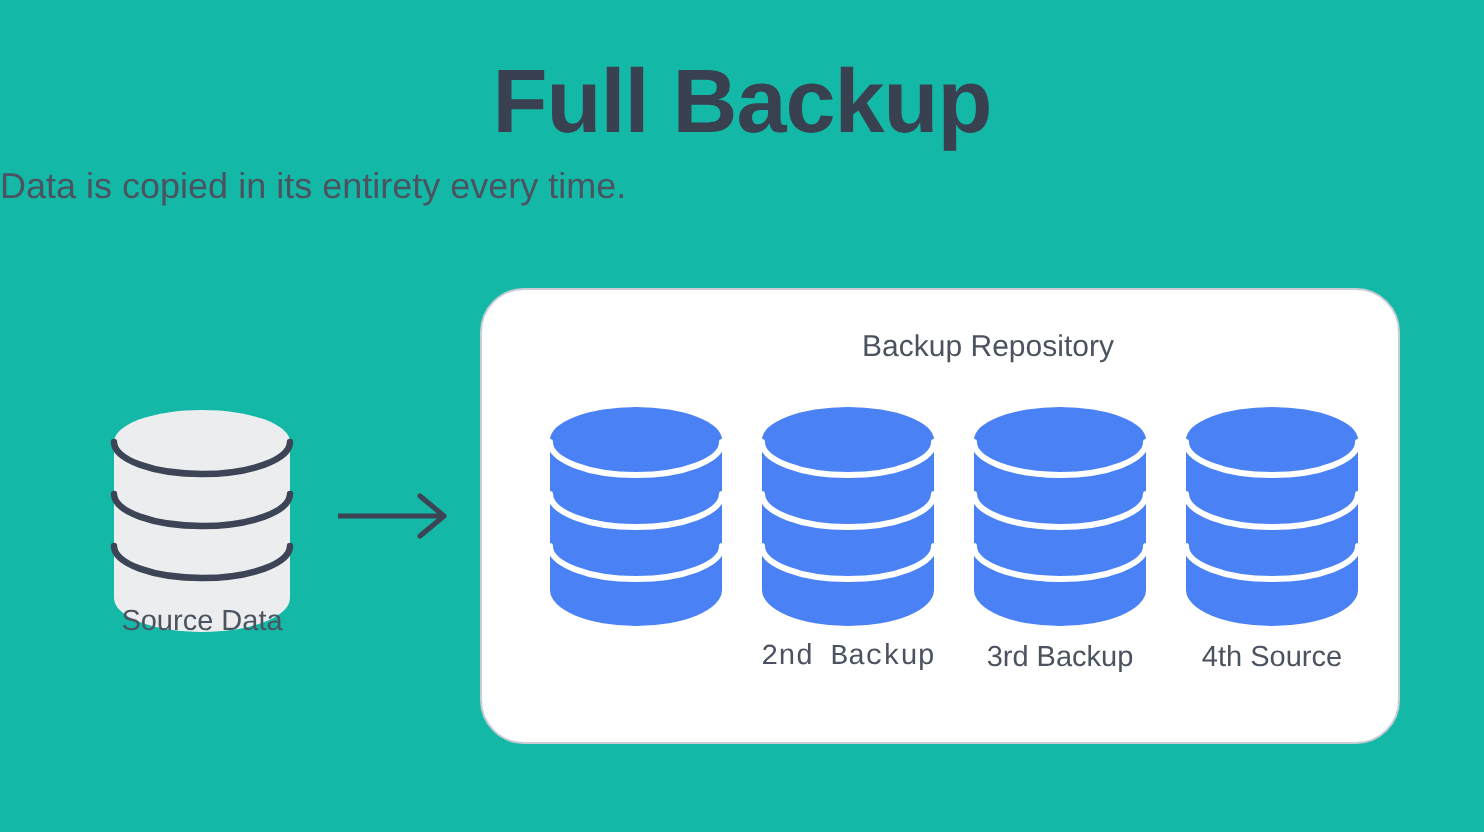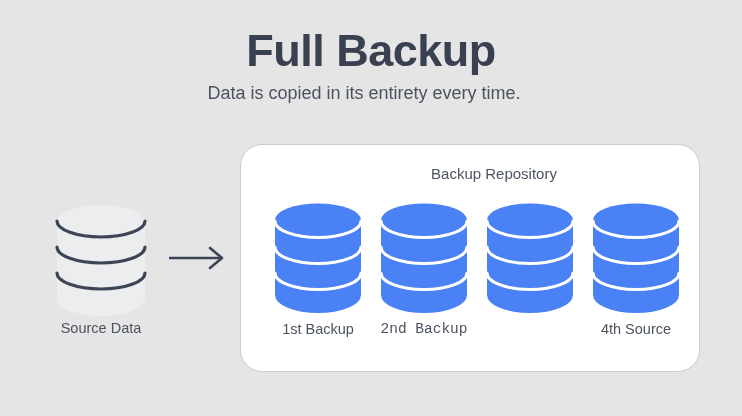--- a/index.html
+++ b/index.html
@@ -7,21 +7,21 @@
     padding: 0;
     background: #ffffff;
   }
   body {
     font-family: "Liberation Sans", sans-serif;
   }
   #canvas {
     position: relative;
     width: 742px;
     height: 416px;
-    background: #e5e5e5;
+    background: #14b8a6;
     overflow: hidden;
   }
 
   
   .title {
     position: absolute;
     left: 0;
     top: 27px;
     width: 742px;
     text-align: center;
@@ -30,21 +30,21 @@
     letter-spacing: -0.5px;
     color: #39404f;
     line-height: 1.05;
     white-space: nowrap;
   }
   .subtitle {
     position: absolute;
     left: 0;
     top: 83px;
     width: 728px;
-    text-align: center;
+    text-align: left;
     font-size: 18px;
     font-weight: normal;
     color: #4c5360;
     line-height: 1.2;
     white-space: nowrap;
   }
 
   
   .repo-panel {
     position: absolute;
@@ -103,39 +103,38 @@
 
   <div class="cyl" style="left:55px; top:204px;">
     <svg width="92" height="112" viewBox="0 0 92 112" xmlns="http://www.w3.org/2000/svg">
       <path d="M2,17 L2,95 A44,17 0 0 0 90,95 L90,17 Z" fill="#ecedee"></path>
       <ellipse cx="46" cy="17" rx="44" ry="16" fill="#ecedee"></ellipse>
       <path d="M2,17 A44,16 0 0 0 90,17" fill="none" stroke="#3d4455" stroke-width="3.2" stroke-linecap="round"></path>
       <path d="M2,43 A44,16 0 0 0 90,43" fill="none" stroke="#3d4455" stroke-width="3.2" stroke-linecap="round"></path>
       <path d="M2,69 A44,16 0 0 0 90,69" fill="none" stroke="#3d4455" stroke-width="3.2" stroke-linecap="round"></path>
     </svg>
   </div>
-  <div class="cyl-label" style="left:21px; top:320px; width:160px;">Source Data</div>
+  <div class="cyl-label" style="left:21px; top:303px; width:160px;">Source Data</div>
 
   <div class="arrow">
     <svg width="60" height="26" viewBox="0 0 60 26" xmlns="http://www.w3.org/2000/svg">
       <line x1="1" y1="13" x2="52" y2="13" stroke="#3d4455" stroke-width="2.6"></line>
       <polyline points="42,3 54,13 42,23" fill="none" stroke="#3d4455" stroke-width="2.6" stroke-linecap="round" stroke-linejoin="round"></polyline>
     </svg>
   </div>
 
   <div class="cyl" style="left:274px; top:203px;">
     <svg width="88" height="112" viewBox="0 0 88 112" xmlns="http://www.w3.org/2000/svg">
       <path d="M1,17 L1,92 A43,18 0 0 0 87,92 L87,17 Z" fill="#4a81f5"></path>
       <ellipse cx="44" cy="17" rx="43" ry="16.5" fill="#4a81f5"></ellipse>
       <path d="M1,18 A43,16.5 0 0 0 87,18" fill="none" stroke="#ffffff" stroke-width="3" stroke-linecap="round"></path>
       <path d="M1,44 A43,16.5 0 0 0 87,44" fill="none" stroke="#ffffff" stroke-width="3" stroke-linecap="round"></path>
       <path d="M1,70 A43,16.5 0 0 0 87,70" fill="none" stroke="#ffffff" stroke-width="3" stroke-linecap="round"></path>
     </svg>
   </div>
-  <div class="cyl-label" style="left:258px; top:321px; width:120px;">1st Backup</div>
 
   <div class="cyl" style="left:380px; top:203px;">
     <svg width="88" height="112" viewBox="0 0 88 112" xmlns="http://www.w3.org/2000/svg">
       <path d="M1,17 L1,92 A43,18 0 0 0 87,92 L87,17 Z" fill="#4a81f5"></path>
       <ellipse cx="44" cy="17" rx="43" ry="16.5" fill="#4a81f5"></ellipse>
       <path d="M1,18 A43,16.5 0 0 0 87,18" fill="none" stroke="#ffffff" stroke-width="3" stroke-linecap="round"></path>
       <path d="M1,44 A43,16.5 0 0 0 87,44" fill="none" stroke="#ffffff" stroke-width="3" stroke-linecap="round"></path>
       <path d="M1,70 A43,16.5 0 0 0 87,70" fill="none" stroke="#ffffff" stroke-width="3" stroke-linecap="round"></path>
     </svg>
   </div>
@@ -143,20 +142,21 @@
 
   <div class="cyl" style="left:486px; top:203px;">
     <svg width="88" height="112" viewBox="0 0 88 112" xmlns="http://www.w3.org/2000/svg">
       <path d="M1,17 L1,92 A43,18 0 0 0 87,92 L87,17 Z" fill="#4a81f5"></path>
       <ellipse cx="44" cy="17" rx="43" ry="16.5" fill="#4a81f5"></ellipse>
       <path d="M1,18 A43,16.5 0 0 0 87,18" fill="none" stroke="#ffffff" stroke-width="3" stroke-linecap="round"></path>
       <path d="M1,44 A43,16.5 0 0 0 87,44" fill="none" stroke="#ffffff" stroke-width="3" stroke-linecap="round"></path>
       <path d="M1,70 A43,16.5 0 0 0 87,70" fill="none" stroke="#ffffff" stroke-width="3" stroke-linecap="round"></path>
     </svg>
   </div>
+  <div class="cyl-label" style="left:470px; top:321px; width:120px;">3rd Backup</div>
 
   <div class="cyl" style="left:592px; top:203px;">
     <svg width="88" height="112" viewBox="0 0 88 112" xmlns="http://www.w3.org/2000/svg">
       <path d="M1,17 L1,92 A43,18 0 0 0 87,92 L87,17 Z" fill="#4a81f5"></path>
       <ellipse cx="44" cy="17" rx="43" ry="16.5" fill="#4a81f5"></ellipse>
       <path d="M1,18 A43,16.5 0 0 0 87,18" fill="none" stroke="#ffffff" stroke-width="3" stroke-linecap="round"></path>
       <path d="M1,44 A43,16.5 0 0 0 87,44" fill="none" stroke="#ffffff" stroke-width="3" stroke-linecap="round"></path>
       <path d="M1,70 A43,16.5 0 0 0 87,70" fill="none" stroke="#ffffff" stroke-width="3" stroke-linecap="round"></path>
     </svg>
   </div>

